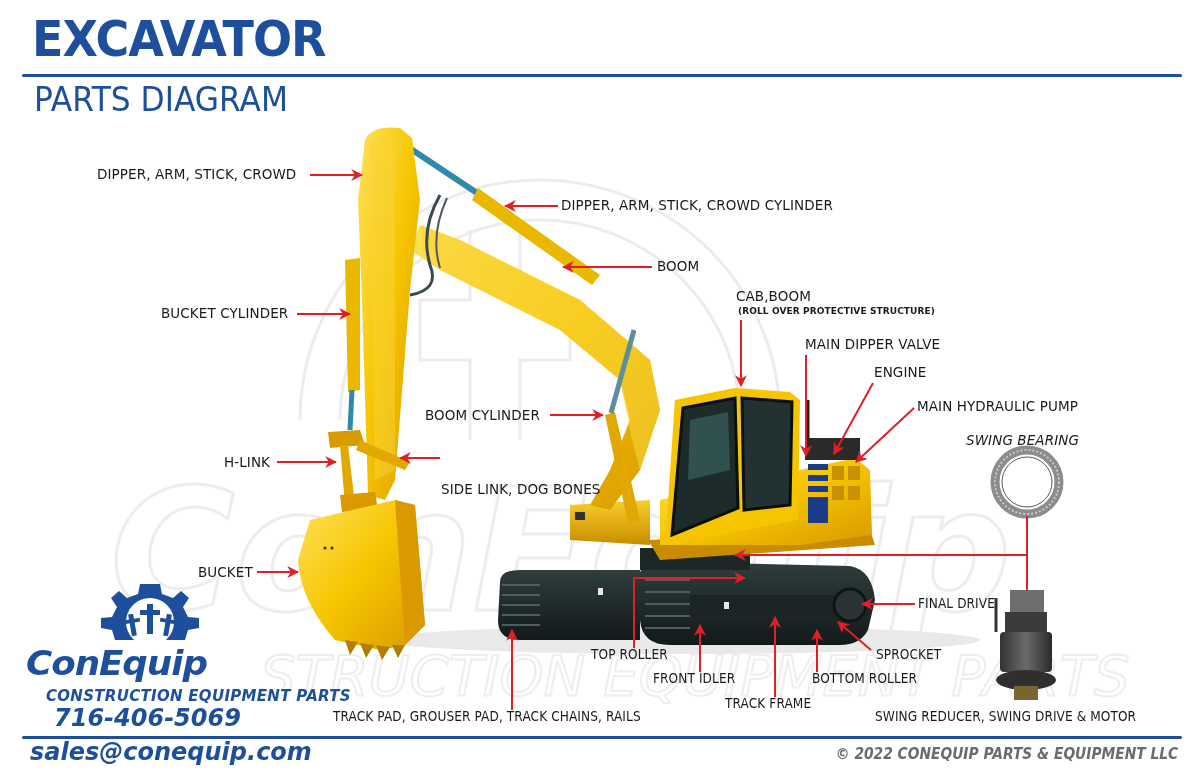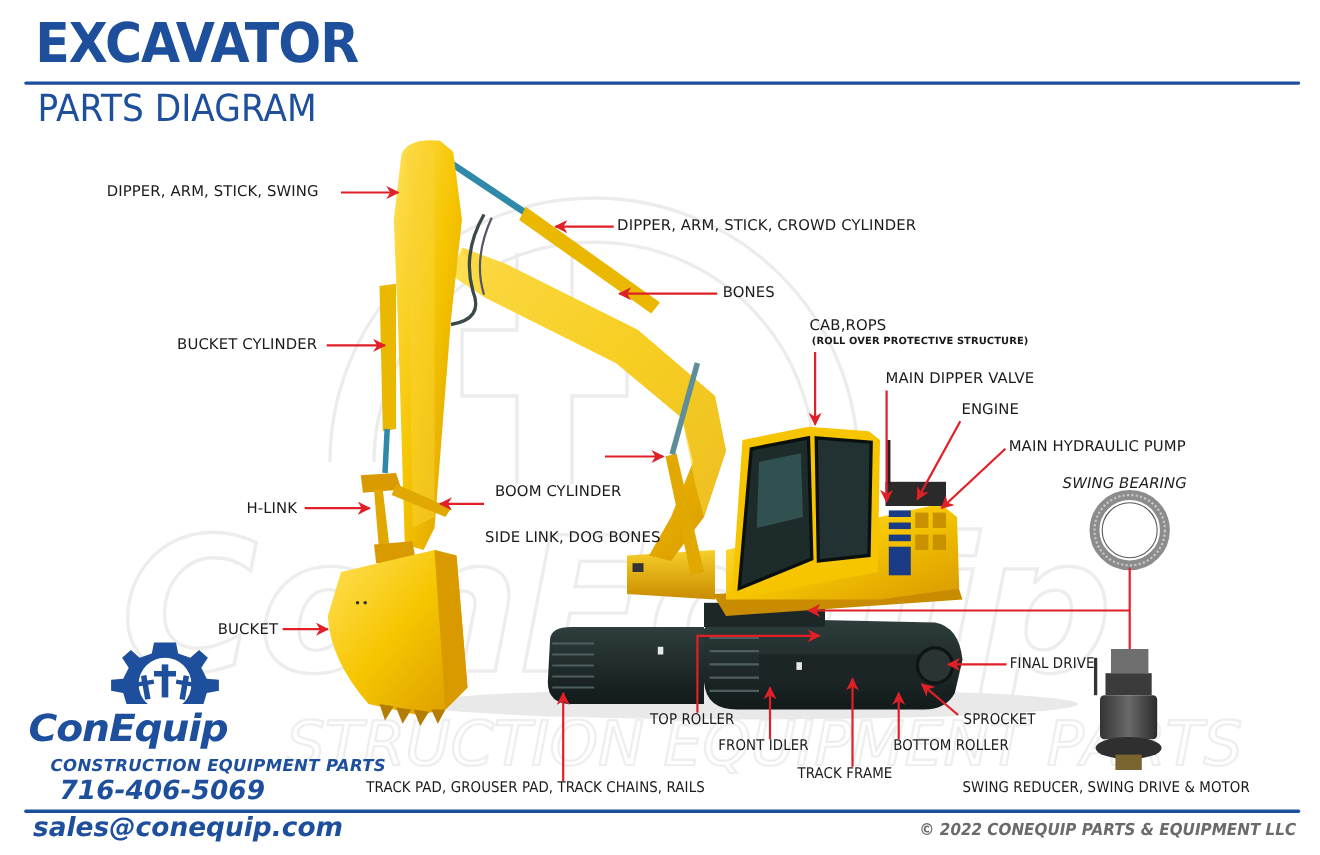--- a/index.html
+++ b/index.html
@@ -214,31 +214,31 @@
     <line x1="700" y1="672" x2="700" y2="625" marker-end="url(#ah)"></line>
     <line x1="775" y1="697" x2="775" y2="617" marker-end="url(#ah)"></line>
     <line x1="817" y1="672" x2="817" y2="630" marker-end="url(#ah)"></line>
     <line x1="871" y1="650" x2="838" y2="622" marker-end="url(#ah)"></line>
     <line x1="512" y1="710" x2="512" y2="630" marker-end="url(#ah)"></line>
     <line x1="1027" y1="516" x2="1027" y2="590"></line>
     <polyline points="1027,555 910,555 735,555" marker-end="url(#ah)"></polyline>
   </g>
 </svg>
 
-<div class="label" style="left:97px; top:168px;">DIPPER, ARM, STICK, SWING</div>
+<div class="label" style="left:97px; top:168px;">DIPPER, ARM, STICK, CROWD</div>
 <div class="label" style="left:561px; top:199px;">DIPPER, ARM, STICK, CROWD CYLINDER</div>
-<div class="label" style="left:657px; top:260px;">BONES</div>
+<div class="label" style="left:657px; top:260px;">BOOM</div>
 <div class="label" style="left:161px; top:307px;">BUCKET CYLINDER</div>
-<div class="label" style="left:736px; top:290px;">CAB,ROPS</div>
+<div class="label" style="left:736px; top:290px;">CAB,BOOM</div>
 <div class="label small" style="left:738px; top:307px;">(ROLL OVER PROTECTIVE STRUCTURE)</div>
 <div class="label" style="left:805px; top:338px;">MAIN DIPPER VALVE</div>
 <div class="label" style="left:874px; top:366px;">ENGINE</div>
 <div class="label" style="left:917px; top:400px;">MAIN HYDRAULIC PUMP</div>
 <div class="label" style="left:966px; top:434px;font-style:italic;">SWING BEARING</div>
-<div class="label" style="left:450px; top:409px;margin-top:32px;">BOOM CYLINDER</div>
+<div class="label" style="left:425px; top:409px;">BOOM CYLINDER</div>
 <div class="label" style="left:224px; top:456px;">H-LINK</div>
 <div class="label" style="left:441px; top:452px;margin-top:31px;">SIDE LINK, DOG BONES</div>
 <div class="label" style="left:198px; top:566px;">BUCKET</div>
 <div class="label bottom" style="left:918px; top:597px;">FINAL DRIVE</div>
 <div class="label bottom" style="left:591px; top:648px;">TOP ROLLER</div>
 <div class="label bottom" style="left:876px; top:648px;">SPROCKET</div>
 <div class="label bottom" style="left:653px; top:672px;">FRONT IDLER</div>
 <div class="label bottom" style="left:812px; top:672px;">BOTTOM ROLLER</div>
 <div class="label bottom" style="left:725px; top:697px;">TRACK FRAME</div>
 <div class="label bottom" style="left:333px; top:710px;">TRACK PAD, GROUSER PAD, TRACK CHAINS, RAILS</div>

